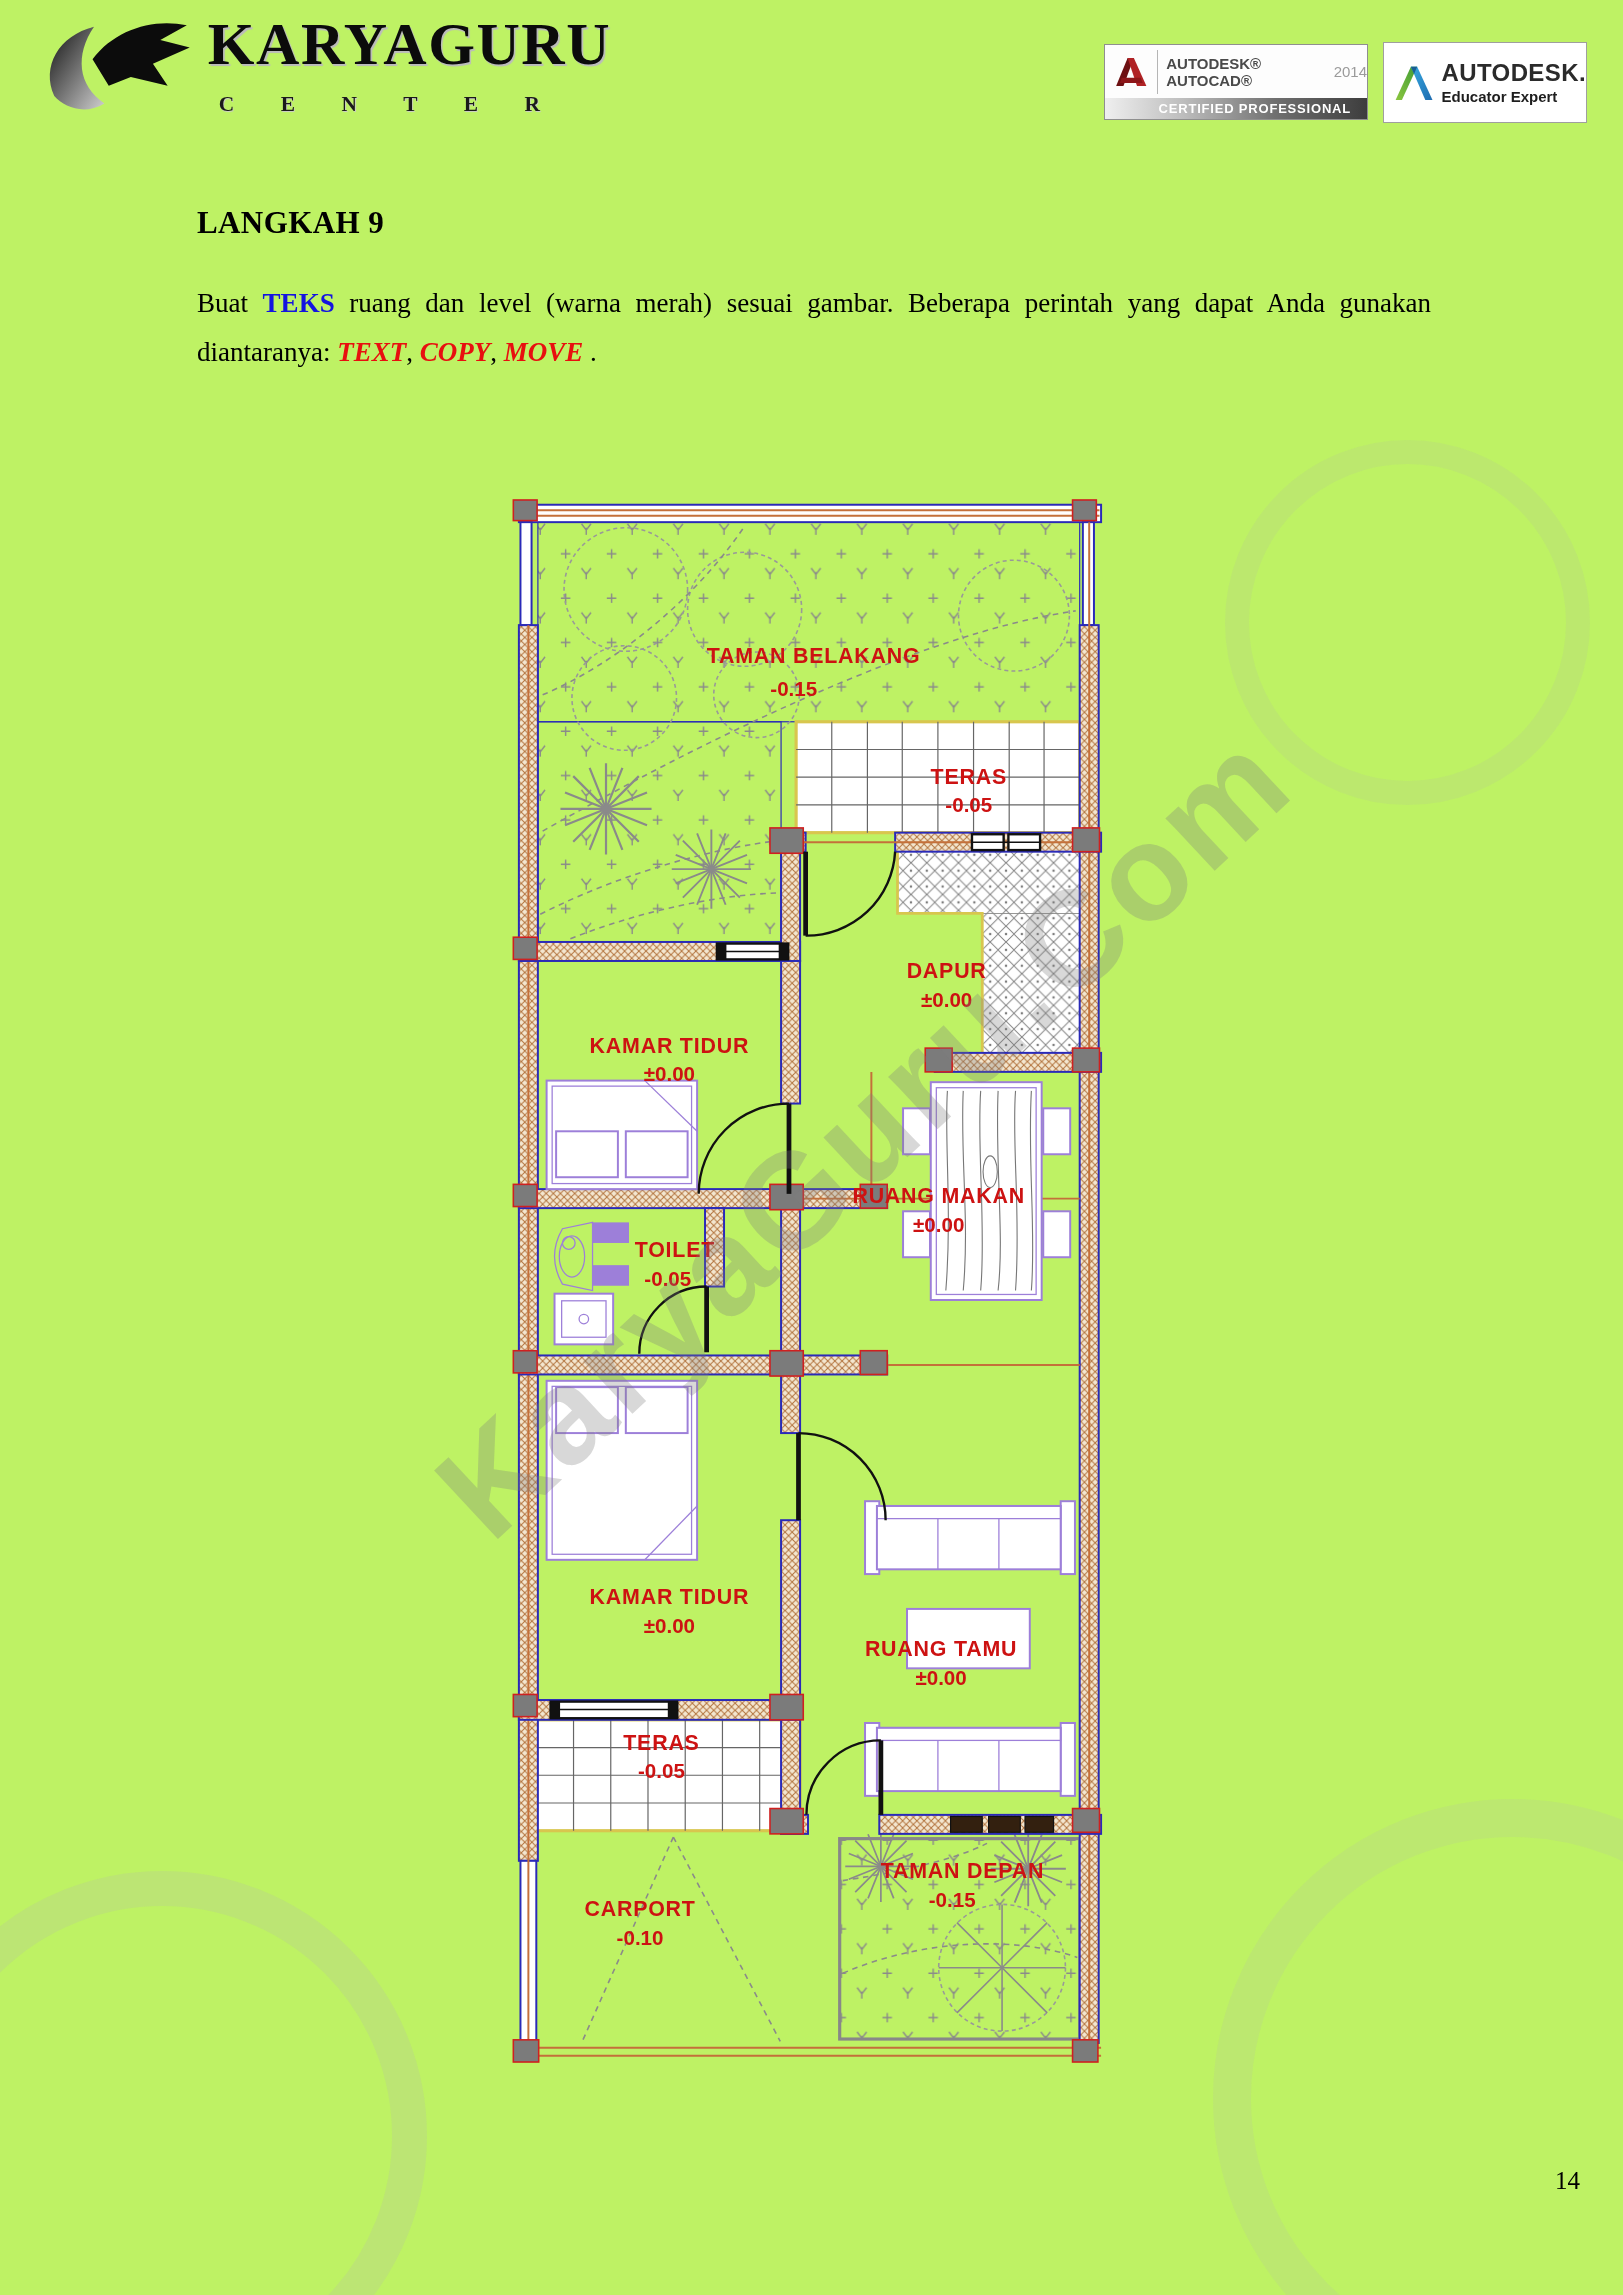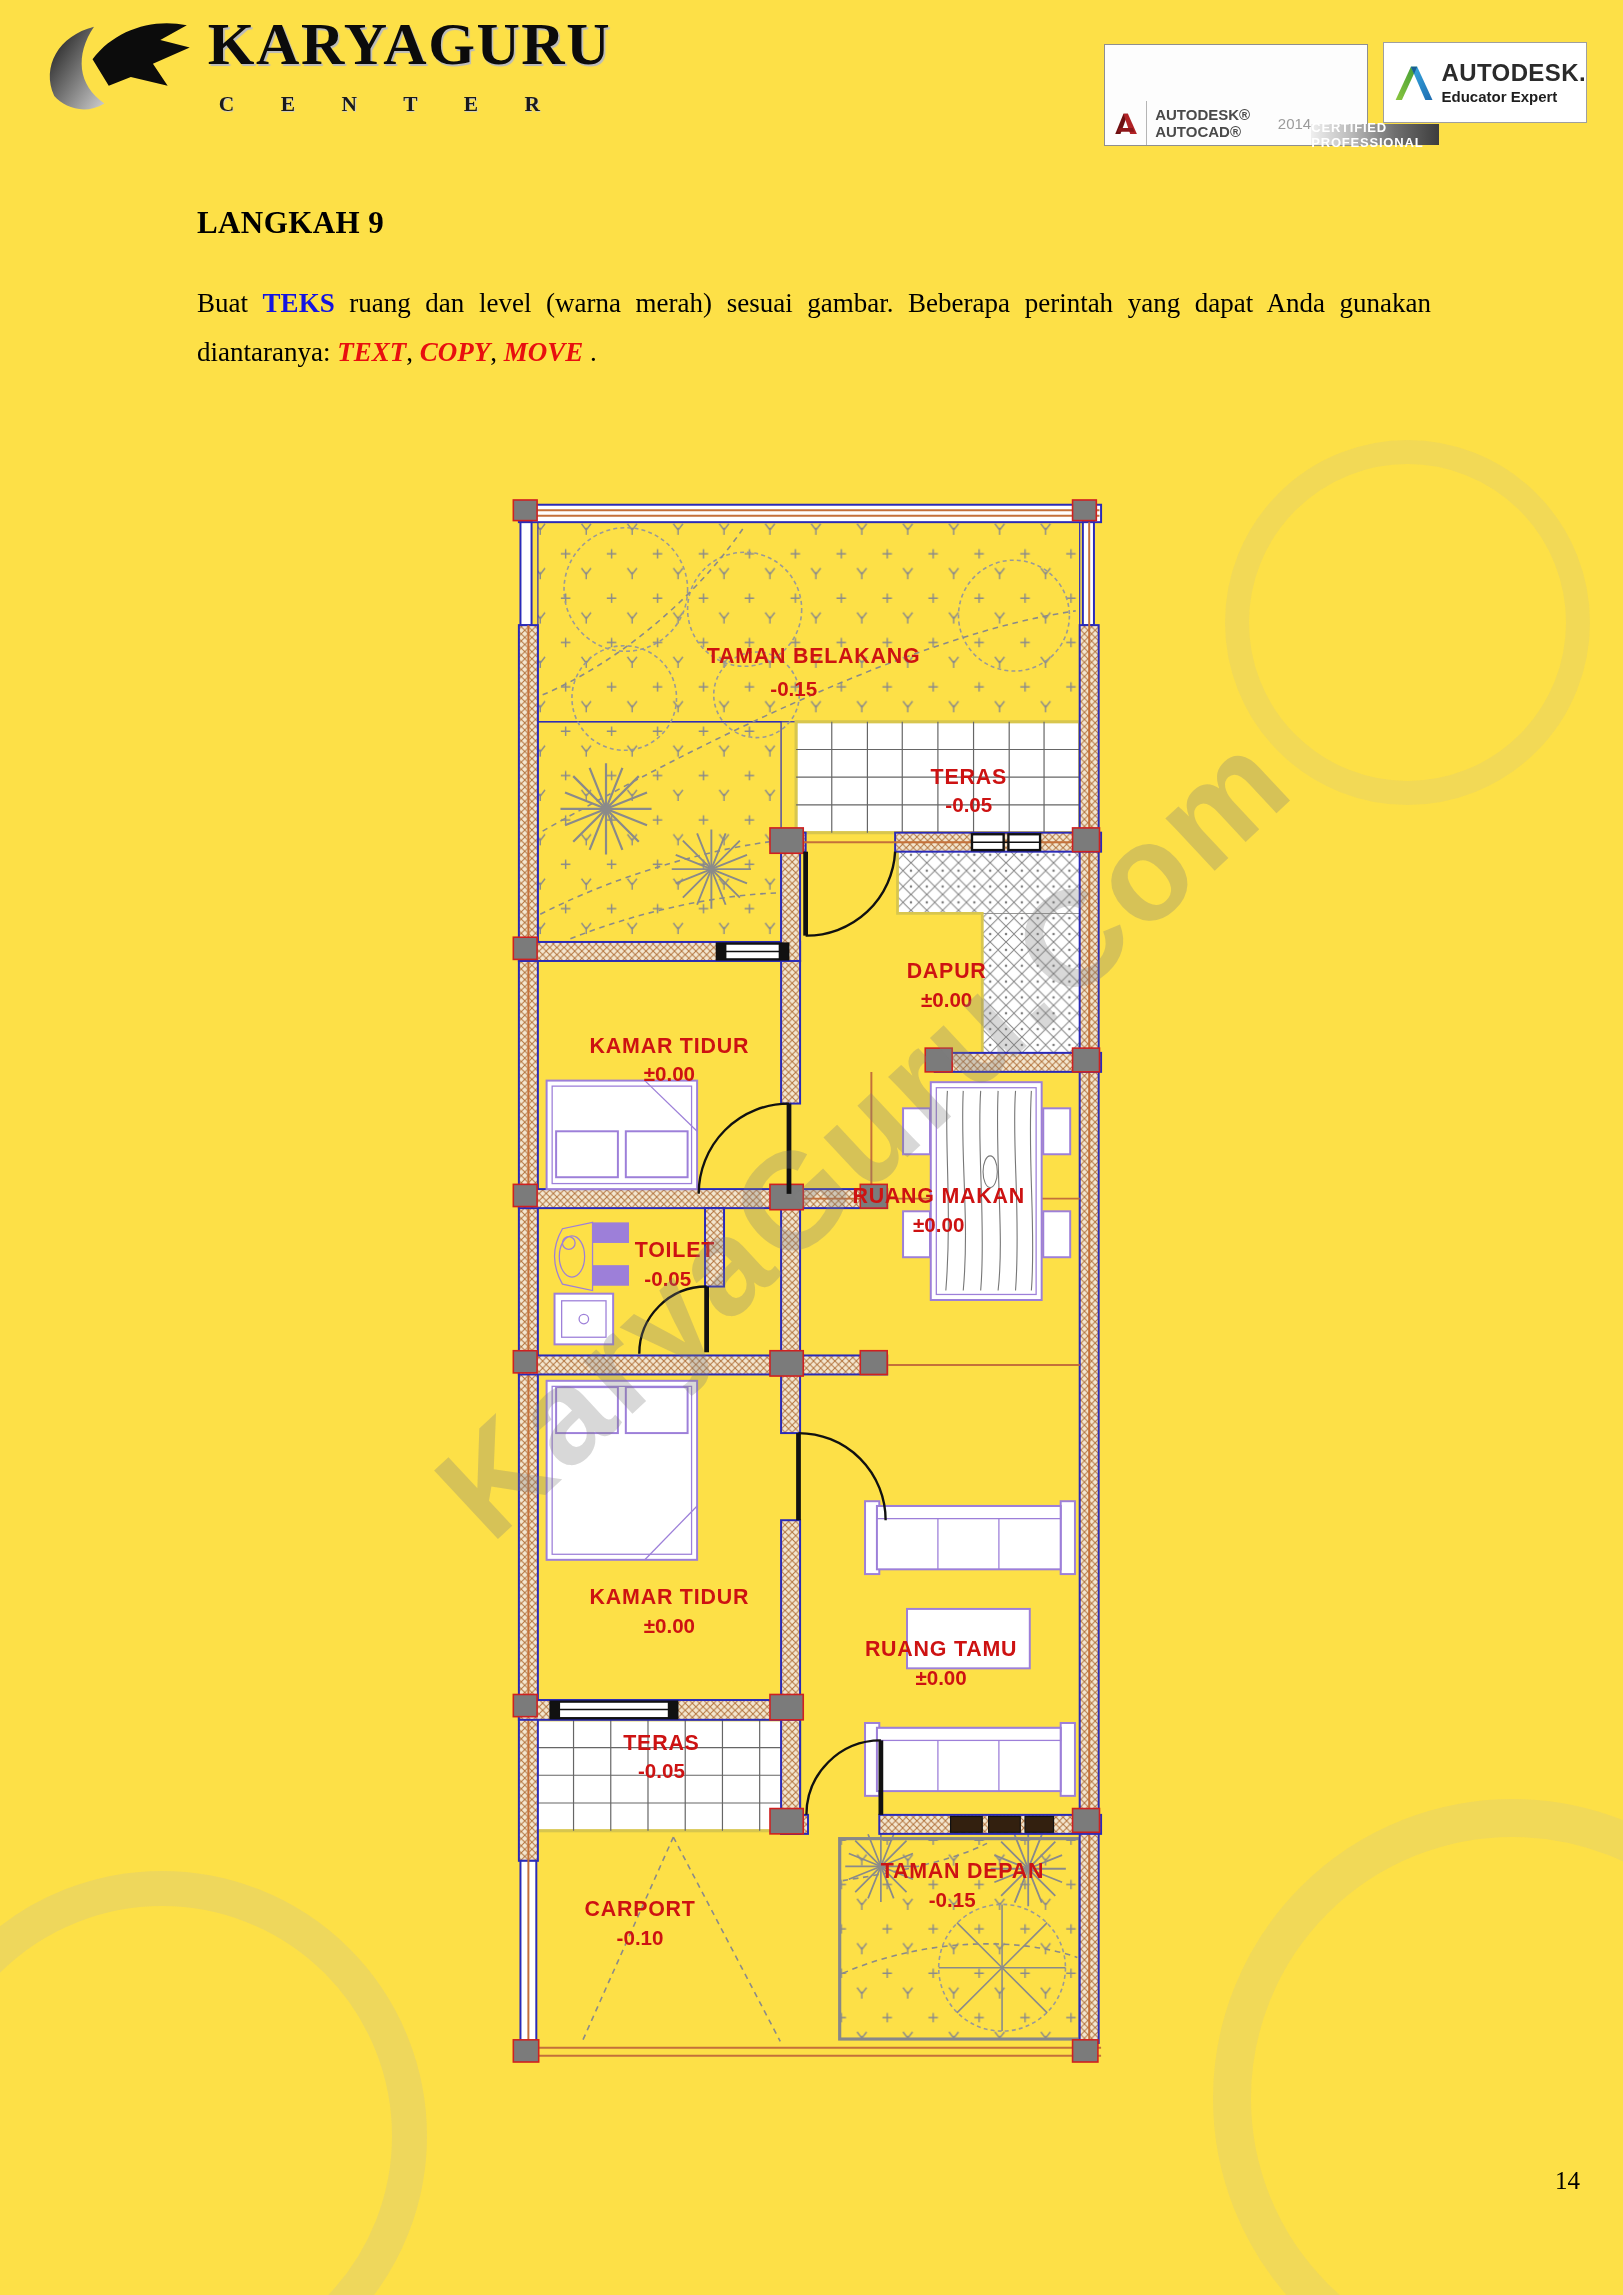--- a/index.html
+++ b/index.html
@@ -1,26 +1,26 @@
 <!DOCTYPE html>
 <html style="font-size:12.7px"><head>
 <meta charset="utf-8">
 <style>
   html,body{margin:0;padding:0;background:#e8e8e8;}
-  .page{position:relative;width:1623px;height:2295px;background:#fde047;overflow:hidden;
+  .page{position:relative;width:1623px;height:2295px;background:#bef264;overflow:hidden;
         font-family:"Liberation Serif",serif;color:#000;}
   
   .logo{position:absolute;left:41px;top:12.7px;display:flex;align-items:flex-start;}
   .logo-text{margin-left:4.8px;}
   .logo-brand{font-family:"Liberation Serif",serif;font-weight:bold;font-size:60px;line-height:1.05;
               letter-spacing:1.6px;color:#0b0b0b;text-shadow:1.6px 1.6px 0.8px #bbb;}
   .logo-sub{font-family:"Liberation Serif",serif;font-weight:bold;font-size:21.4px;letter-spacing:20.6px;
             color:#1a1a1a;margin-top:16px;padding-left:11px;text-shadow:0.8px 0.8px 0.8px #ccc;}
-  .badge1{position:absolute;left:1104px;top:44px;width:264px;height:102px;border:1.6px solid #8f8f8f;
-          background:#fdfdfd;box-sizing:border-box;display:flex;flex-direction:row;align-items:flex-end;}
+  .badge1{position:absolute;left:1104px;top:44px;width:264px;height:76px;border:1.6px solid #8f8f8f;
+          background:#fdfdfd;box-sizing:border-box;display:flex;flex-direction:column;}
   .badge1-top{flex:1;display:flex;align-items:center;padding-left:8px;}
   .badge1-div{width:1.6px;height:44px;background:#b5b5b5;margin:0 8px 0 6.3px;}
   .badge1-line{font-family:"Liberation Sans",sans-serif;font-weight:bold;font-size:15px;color:#4a4a4a;letter-spacing:0px;}
   .badge1-year{font-family:"Liberation Sans",sans-serif;font-size:15px;color:#9b9b9b;font-weight:normal;margin-left:10px;}
   .badge1-bar{height:20.6px;background:linear-gradient(90deg,#efefef 0%,#bdbdbd 30%,#707070 65%,#3d3d3d 100%);
               display:flex;align-items:center;justify-content:flex-end;padding-right:16px;}
   .badge1-bar span{font-family:"Liberation Sans",sans-serif;font-weight:bold;font-size:13px;color:#fff;letter-spacing:0.8px;}
   .badge2{position:absolute;left:1383px;top:42px;width:204px;height:81px;border:1.6px solid #9f9f9f;
           background:#fff;box-sizing:border-box;display:flex;align-items:center;padding-left:8px;}
   .badge2-text{margin-left:6.3px;}

